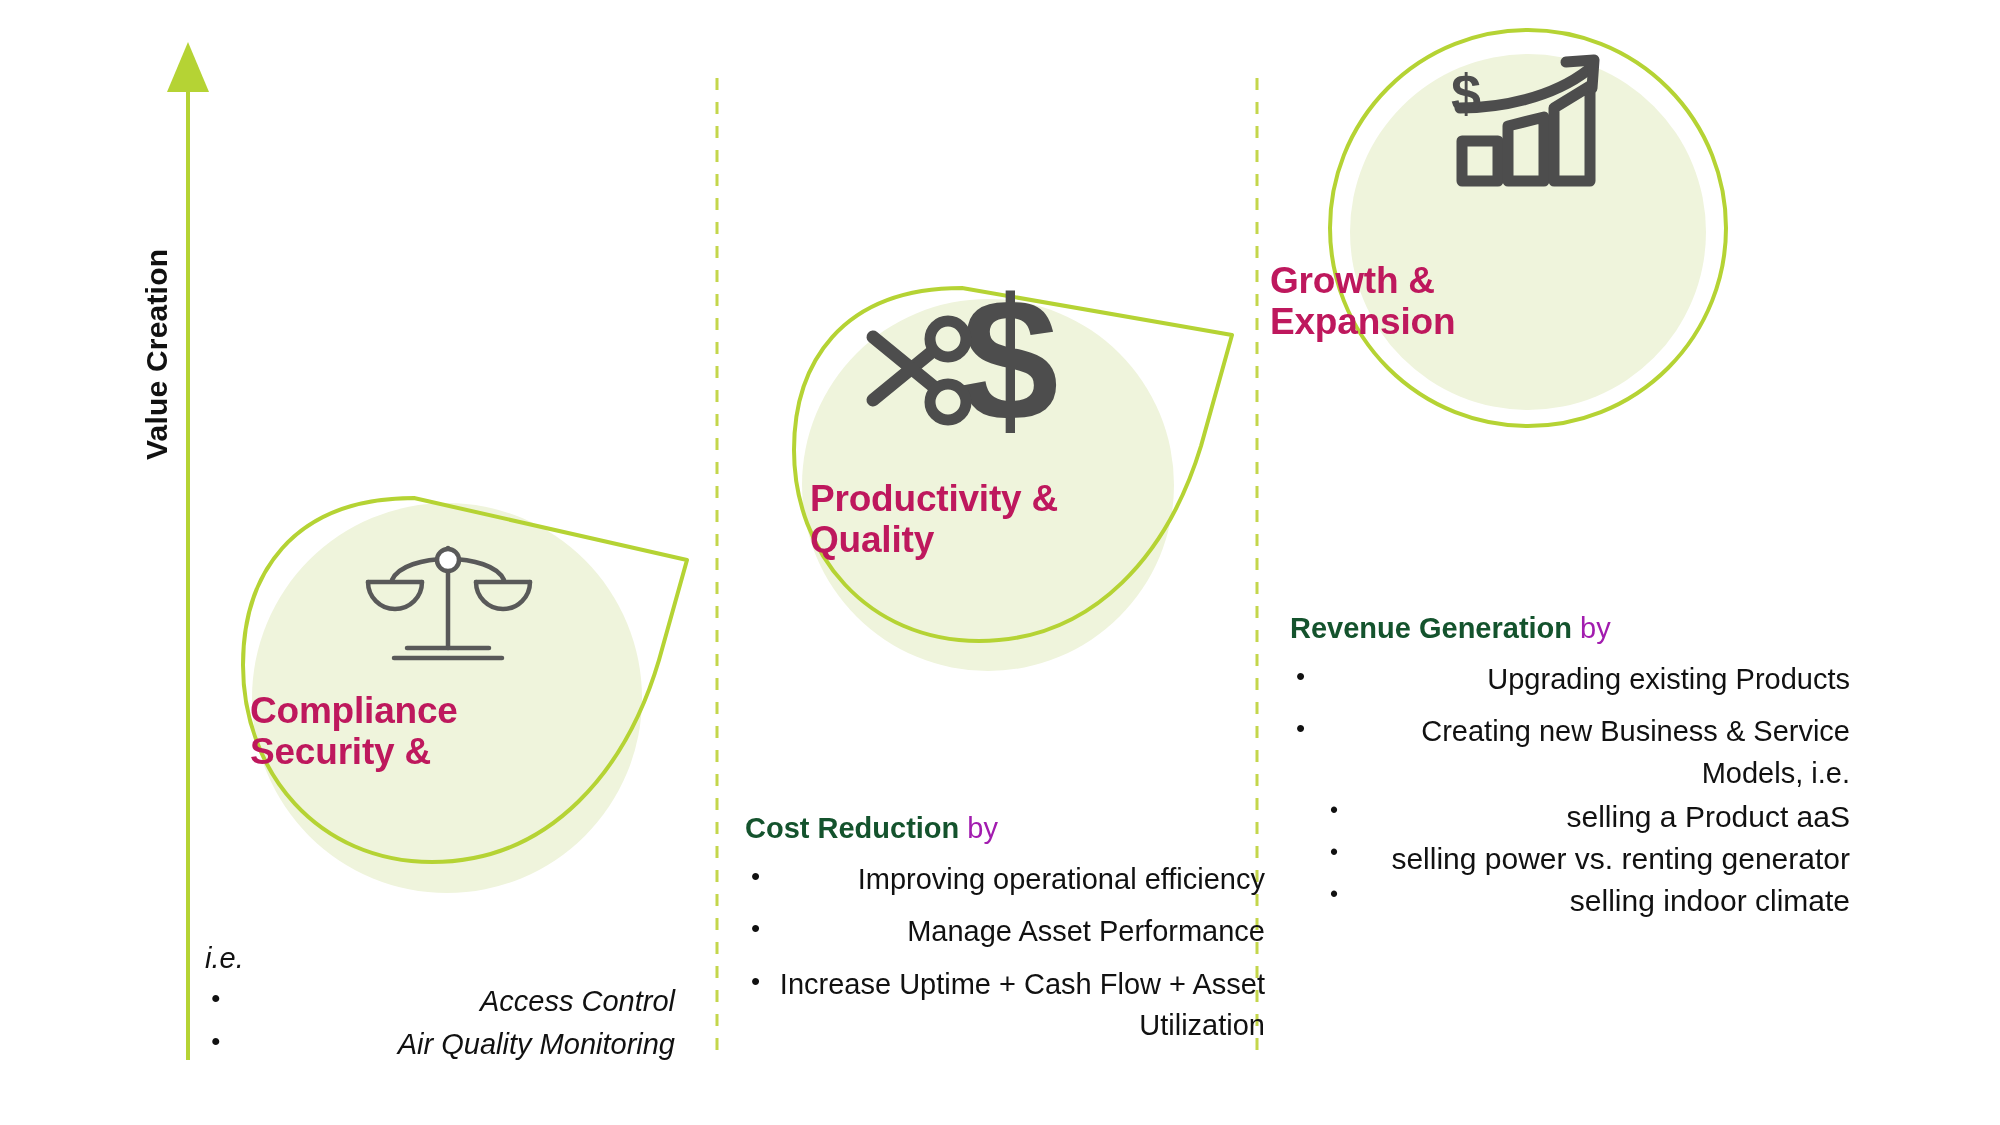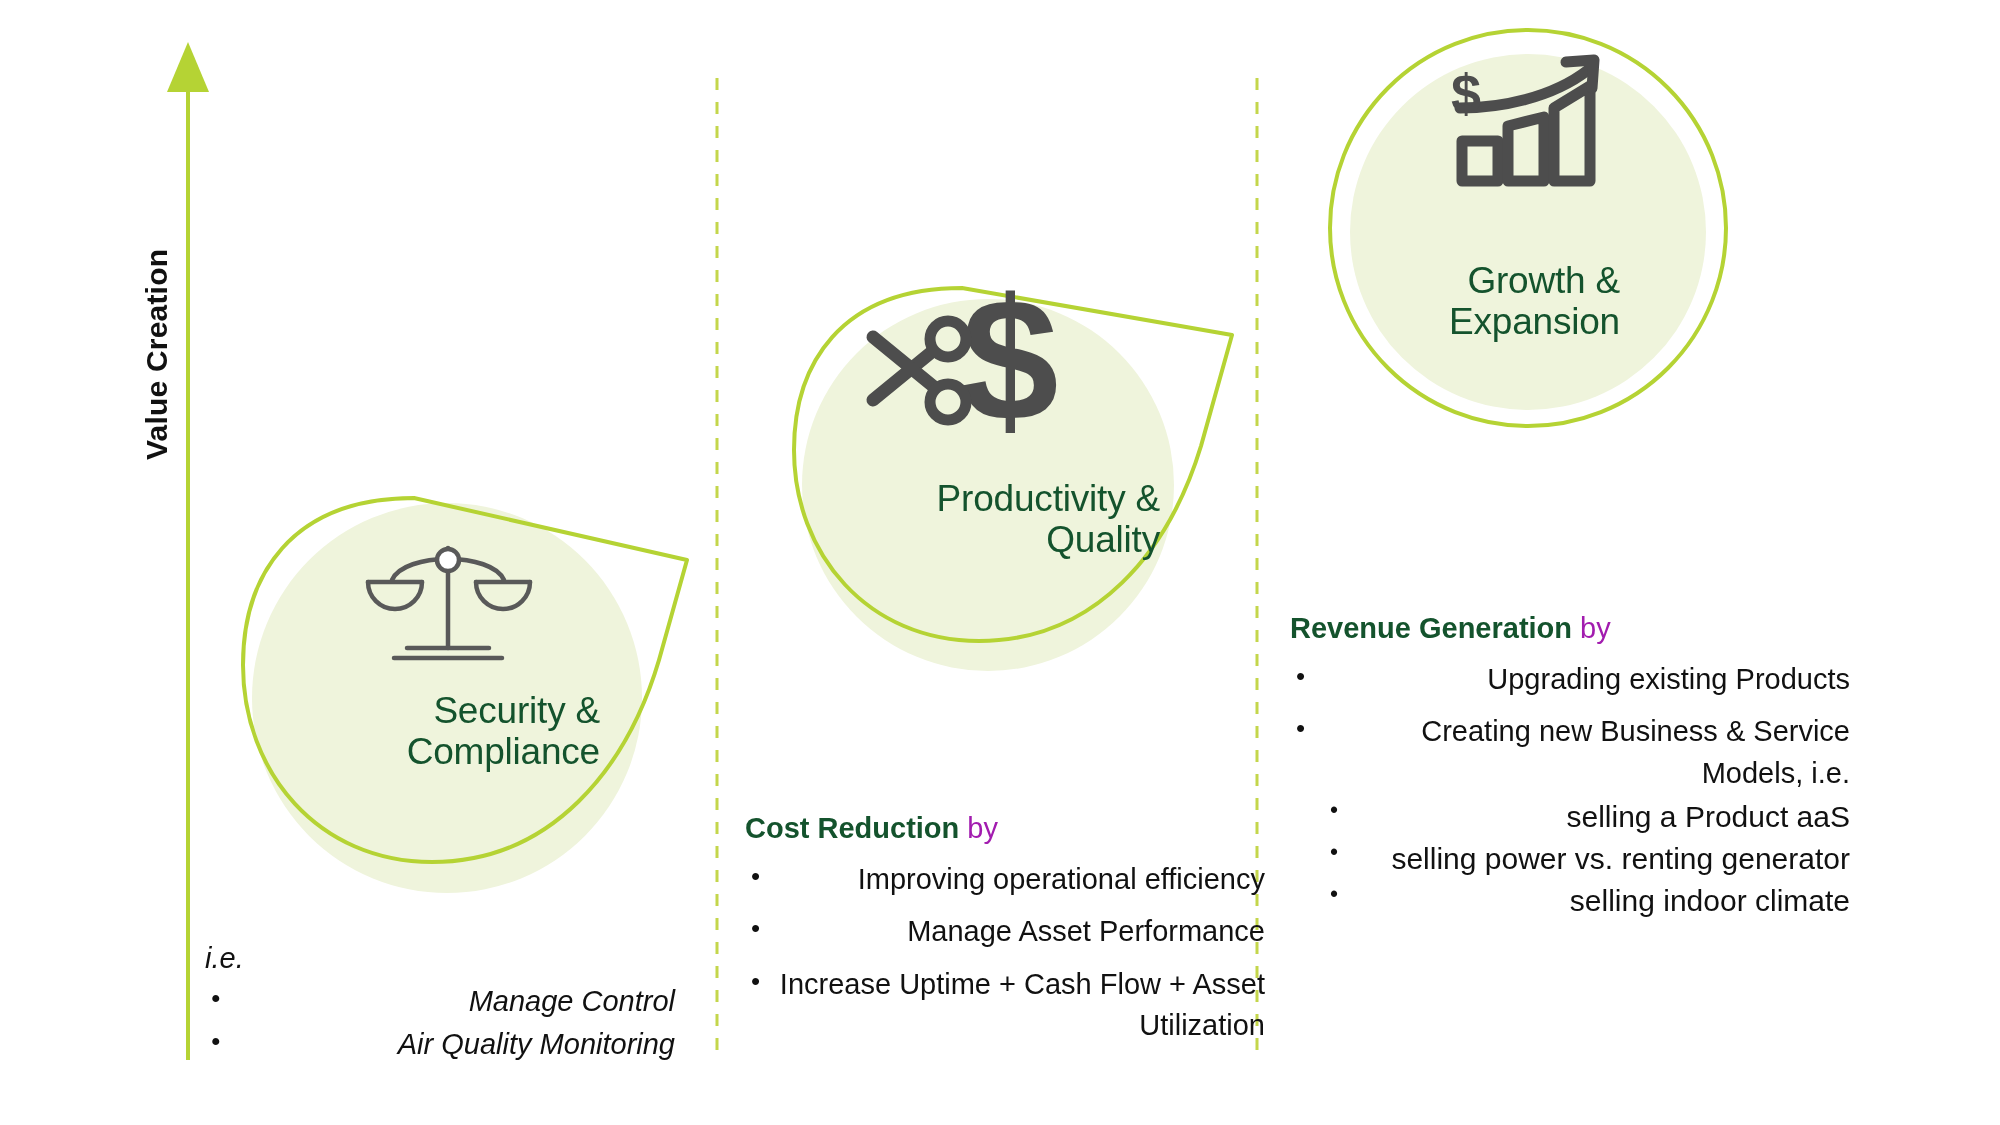--- a/index.html
+++ b/index.html
@@ -44,25 +44,25 @@
     font-size: 30px;
     font-weight: 700;
     letter-spacing: 0.2px;
     color: #111111;
     white-space: nowrap;
   }
 
   
   .bubble-title {
     position: absolute;
-    text-align: right;
+    text-align: left;
     font-size: 37px;
-    font-weight: 400;
+    font-weight: 700;
     line-height: 1.12;
-    color: #14532d;
+    color: #be185d;
     letter-spacing: -0.2px;
   }
   #title-1 { left: 250px; top: 690px; width: 350px; }
   #title-2 { left: 810px; top: 478px; width: 350px; }
   #title-3 { left: 1270px; top: 260px; width: 350px; }
 
   
   .col-text {
     position: absolute;
     font-size: 29px;
@@ -221,38 +221,38 @@
       <path d="M 1566 62 L 1594 60 L 1592 88" stroke="#4D4D4D" stroke-width="11" fill="none" stroke-linecap="round" stroke-linejoin="round"></path>
 
       <text x="1466" y="112" font-family="Liberation Sans, sans-serif" font-size="54" font-weight="700" fill="#4D4D4D" text-anchor="middle">$</text>
     </g>
 
   </svg>
 
   <div class="axis-label">Value Creation</div>
 
   <div class="bubble-title" id="title-1">
+    <div>Compliance</div>
     <div>Security &amp;</div>
-    <div>Compliance</div>
   </div>
 
   <div class="bubble-title" id="title-2">
     <div>Productivity &amp;</div>
     <div>Quality</div>
   </div>
 
   <div class="bubble-title" id="title-3">
     <div>Growth &amp;</div>
     <div>Expansion</div>
   </div>
 
   <div class="col-text" id="col-1-text">
     <p class="plain-lead">i.e.</p>
     <ul class="bul tight">
-      <li>Manage Control</li>
+      <li>Access Control</li>
       <li>Air Quality Monitoring</li>
     </ul>
   </div>
 
   <div class="col-text" id="col-2-text">
     <p class="lead">
       <span class="emph">Cost Reduction</span><span class="rest"> by</span>
     </p>
     <ul class="bul">
       <li>Improving operational efficiency</li>

